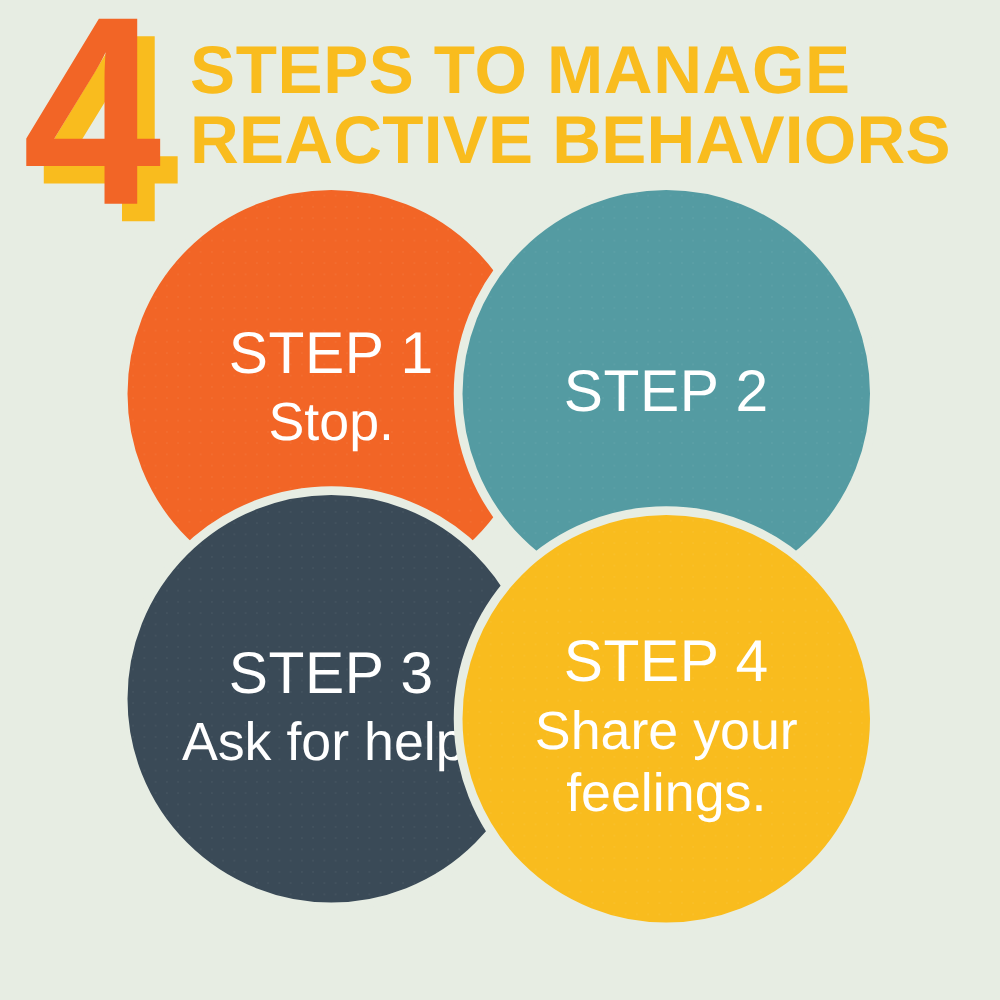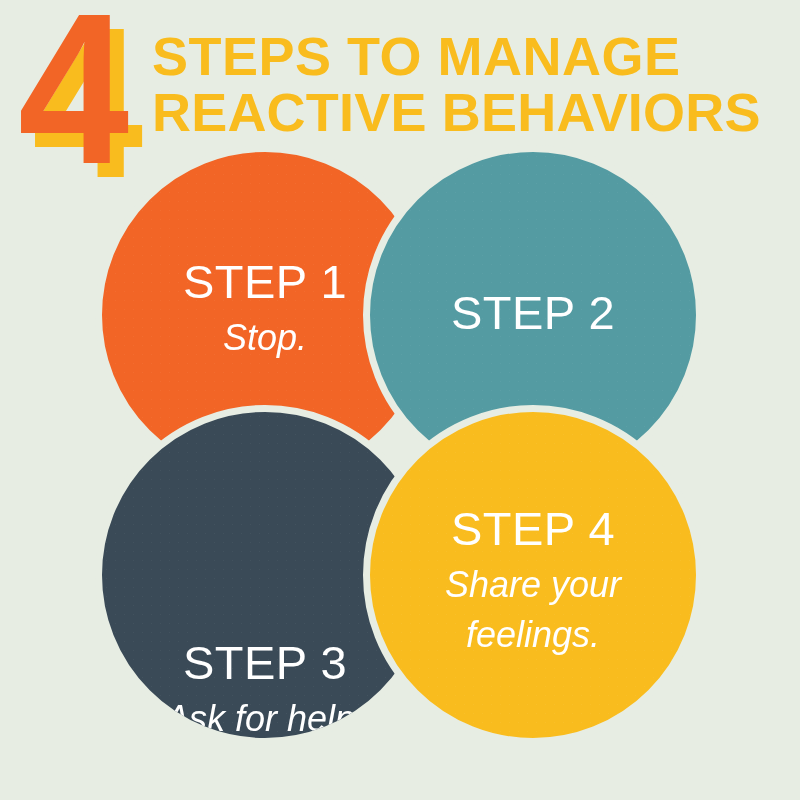--- a/index.html
+++ b/index.html
@@ -127,34 +127,33 @@
     font-weight: normal;
     font-size: 47px;
     line-height: 54px;
     letter-spacing: 0.5px;
     color: #ffffff;
   }
   .step-circle .step-desc {
     position: relative;
     z-index: 2;
     font-family: "Liberation Sans", sans-serif;
-    font-style: italic;
     font-weight: normal;
-    font-size: 36px;
+    font-size: 43px;
     line-height: 50px;
     letter-spacing: 0px;
     color: #ffffff;
     max-width: 250px;
     margin-top: 4px;
   }
 
   
   #circle-1 { left: 95px;  top: 5px;   background: #f26526; z-index: 1; }
   #circle-2 { left: 363px; top: 5px;   background: #549ba2; z-index: 2; }
-  #circle-3 { left: 95px;  top: 265px; background: #3a4a57; z-index: 3; justify-content: flex-end; }
+  #circle-3 { left: 95px;  top: 249px; background: #3a4a57; z-index: 3; }
   #circle-4 { left: 363px; top: 265px; background: #f9bc1e; z-index: 4; justify-content: center; }
 
   
   #circle-1 .step-inner { transform: translateY(-6px); }
   #circle-2 .step-inner { transform: translateY(-2px); }
   #circle-3 .step-inner { transform: translateY(6px); }
   #circle-4 .step-inner { transform: translateY(6px); }
 
   .step-inner {
     position: relative;

